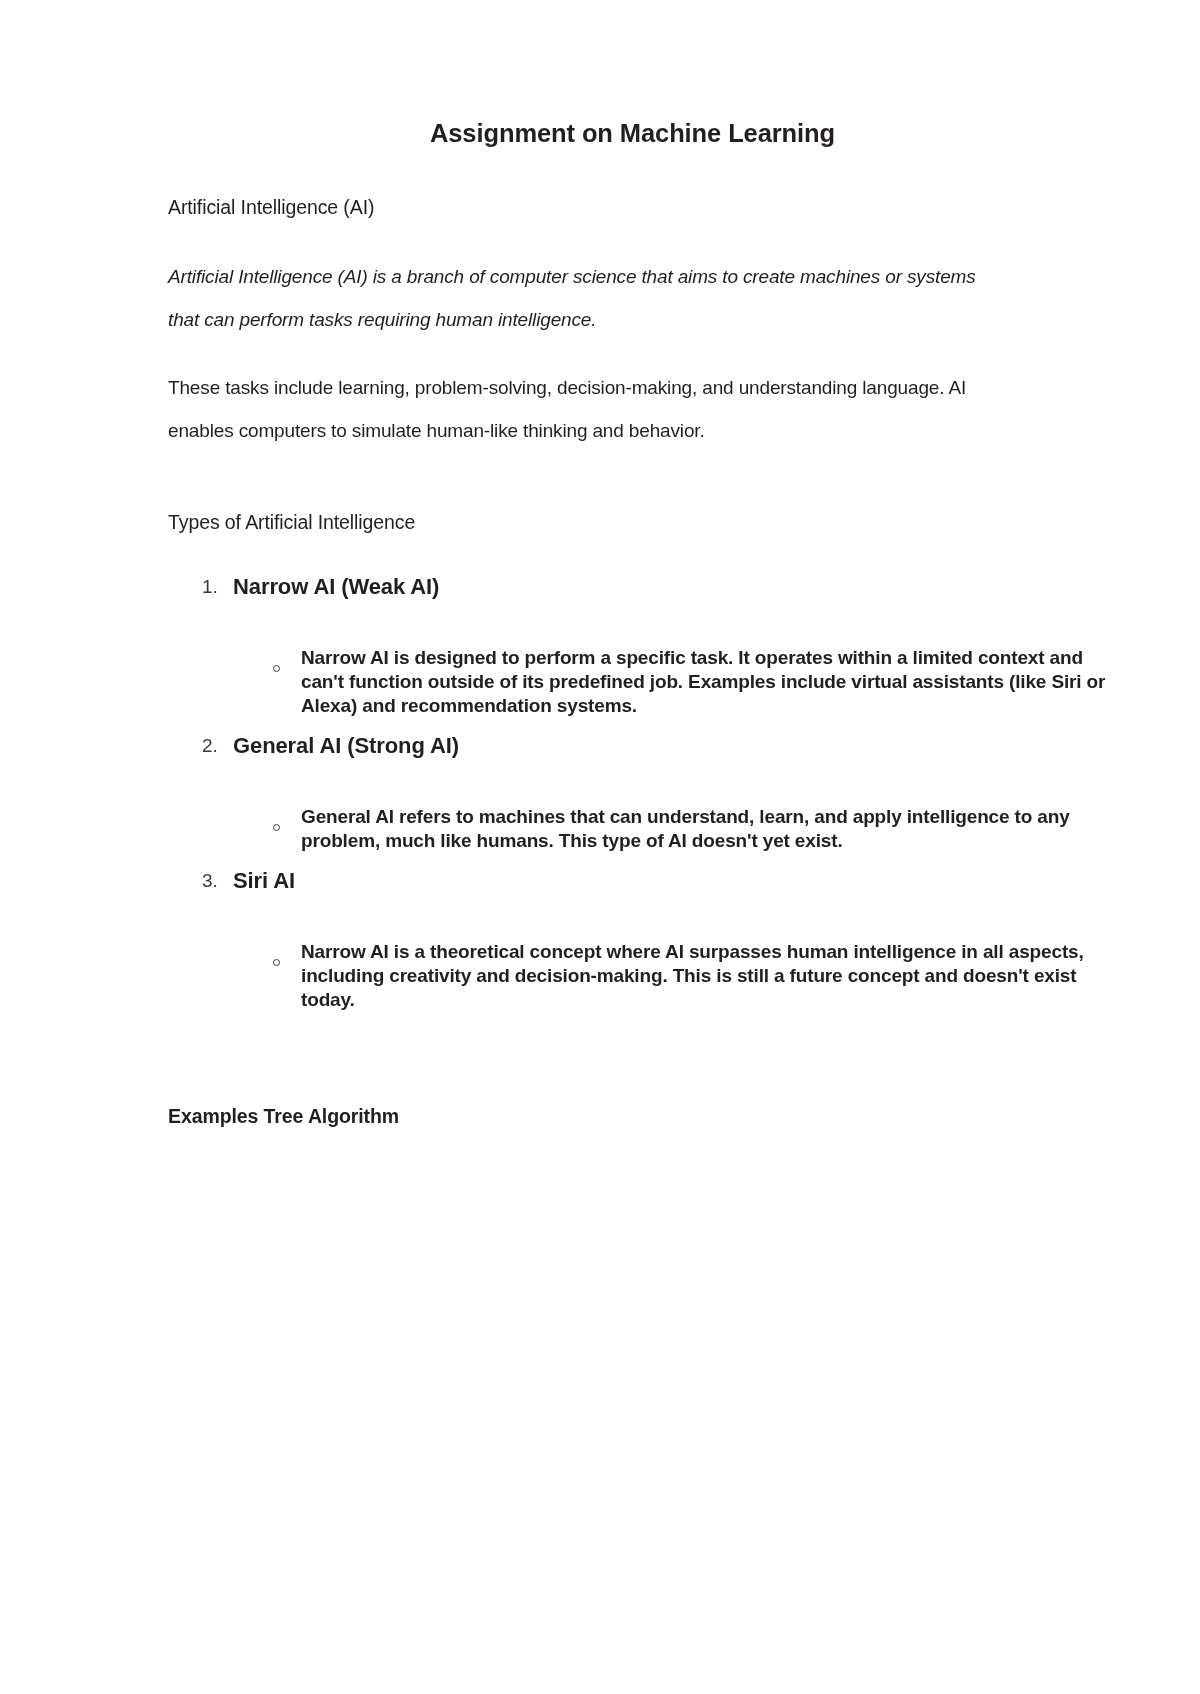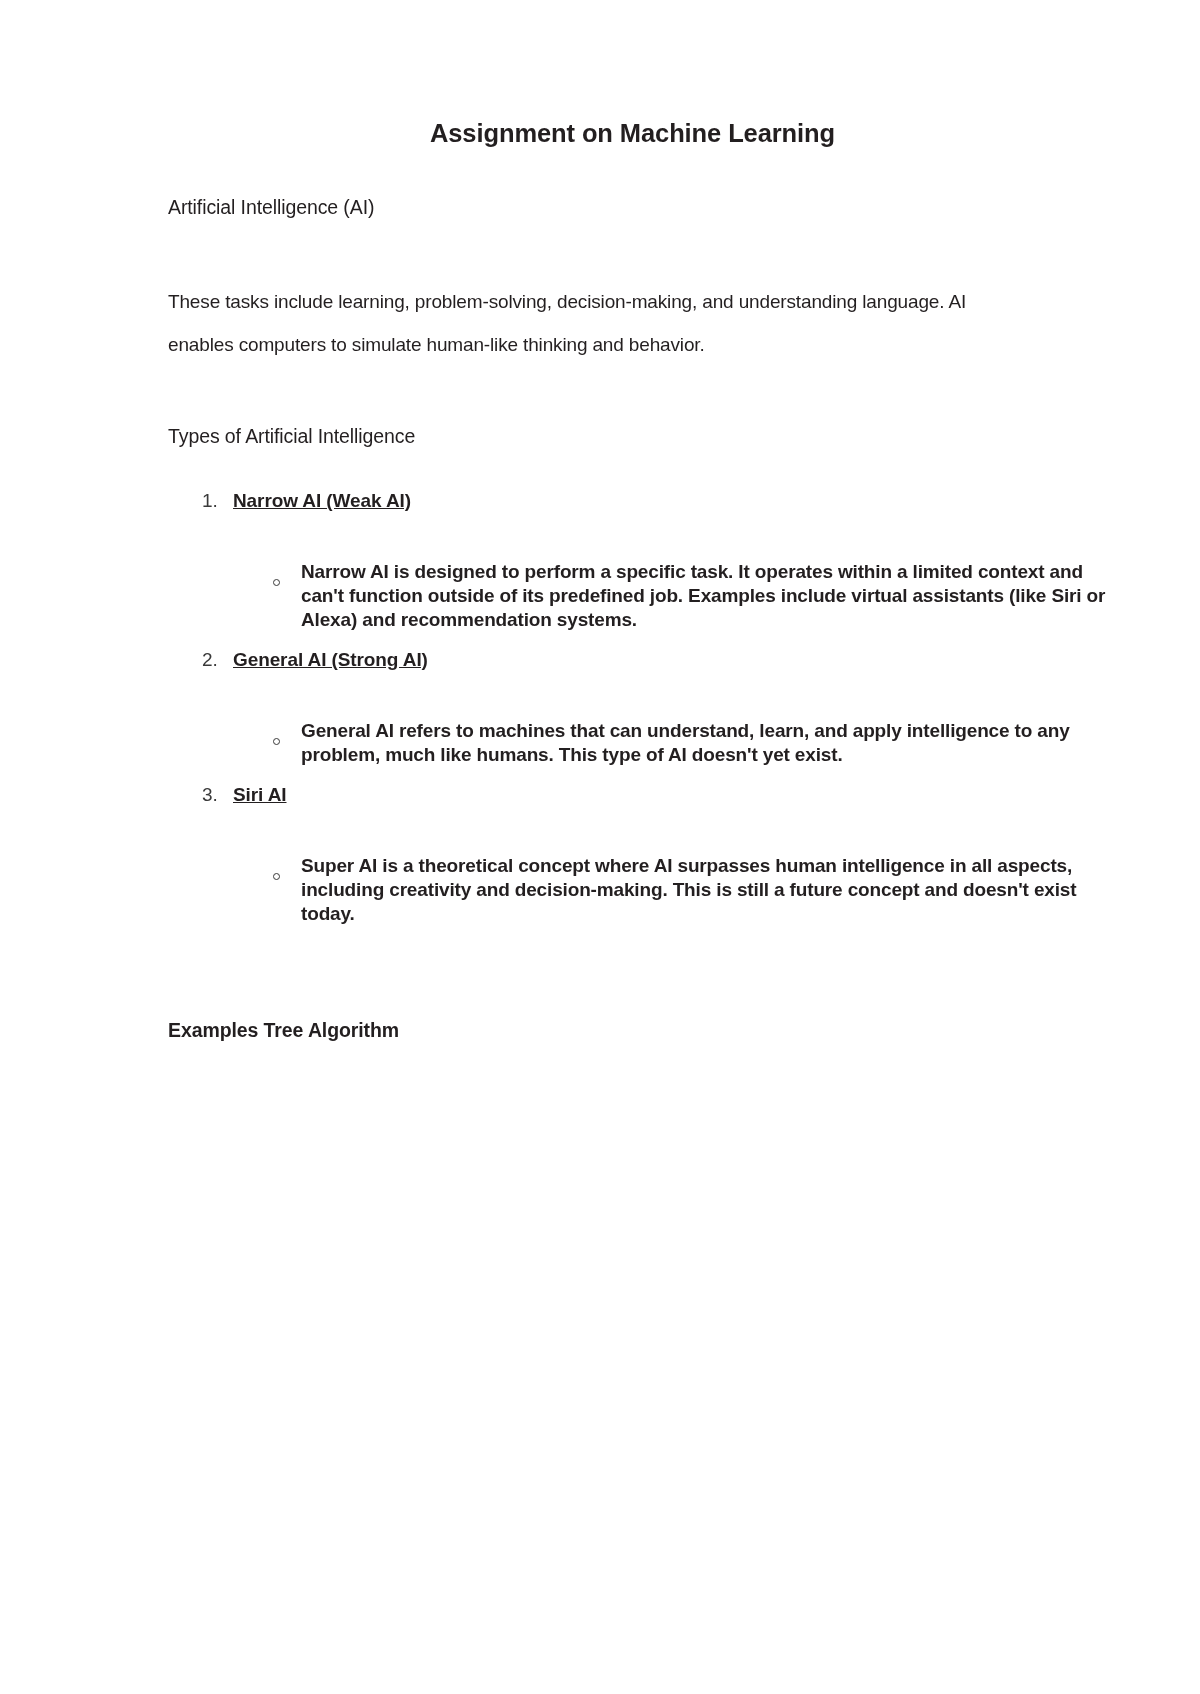--- a/index.html
+++ b/index.html
@@ -58,25 +58,24 @@
   ol.num-list {
     margin: 0;
     padding: 0;
     list-style: none;
     counter-reset: item;
   }
   ol.num-list > li.num-item {
     position: relative;
     counter-increment: item;
     padding-left: 65px;
-    font-size: 19px;
+    font-size: 22px;
     font-weight: bold;
     line-height: 43px;
     letter-spacing: -0.1px;
-    text-decoration: underline;
   }
   ol.num-list > li.num-item::before {
     content: counter(item) ".";
     position: absolute;
     left: 34px;
     font-weight: normal;
     font-size: 19px;
     color: #3a3a3a;
   }
   .sub-list {
@@ -119,20 +118,21 @@
 <div class="page">
 
   <h1 class="doc-title">Assignment on Machine Learning</h1>
 
   <div class="spacer-title-h2"></div>
 
   <h2 class="h2">Artificial Intelligence (AI)</h2>
 
   <div class="spacer-h2-p"></div>
 
+  <p class="para italic">Artificial Intelligence (AI) is a branch of computer science that aims to create machines or systems that can perform tasks requiring human intelligence.</p>
 
   <div class="gap-para"></div>
 
   <p class="para">These tasks include learning, problem-solving, decision-making, and understanding language. AI enables computers to simulate human-like thinking and behavior.</p>
 
   <div class="gap-section"></div>
 
   <h2 class="h2">Types of Artificial Intelligence</h2>
 
   <div class="gap-heading-list"></div>
@@ -162,21 +162,21 @@
     </ul>
 
     <div class="gap-sub-item"></div>
 
     <li class="num-item">
       <span>Siri AI</span>
     </li>
     <div class="gap-item-sub"></div>
     <ul class="sub-list">
       <li class="sub-item">
-        <span>Super AI is a theoretical concept where AI surpasses human intelligence in all aspects, including creativity and decision-making. This is still a future concept and doesn't exist today.</span>
+        <span>Narrow AI is a theoretical concept where AI surpasses human intelligence in all aspects, including creativity and decision-making. This is still a future concept and doesn't exist today.</span>
       </li>
     </ul>
 
   </ol>
 
   <div class="gap-before-final"></div>
 
   <h2 class="h2 final-heading">Examples Tree Algorithm</h2>
 
 </div>

